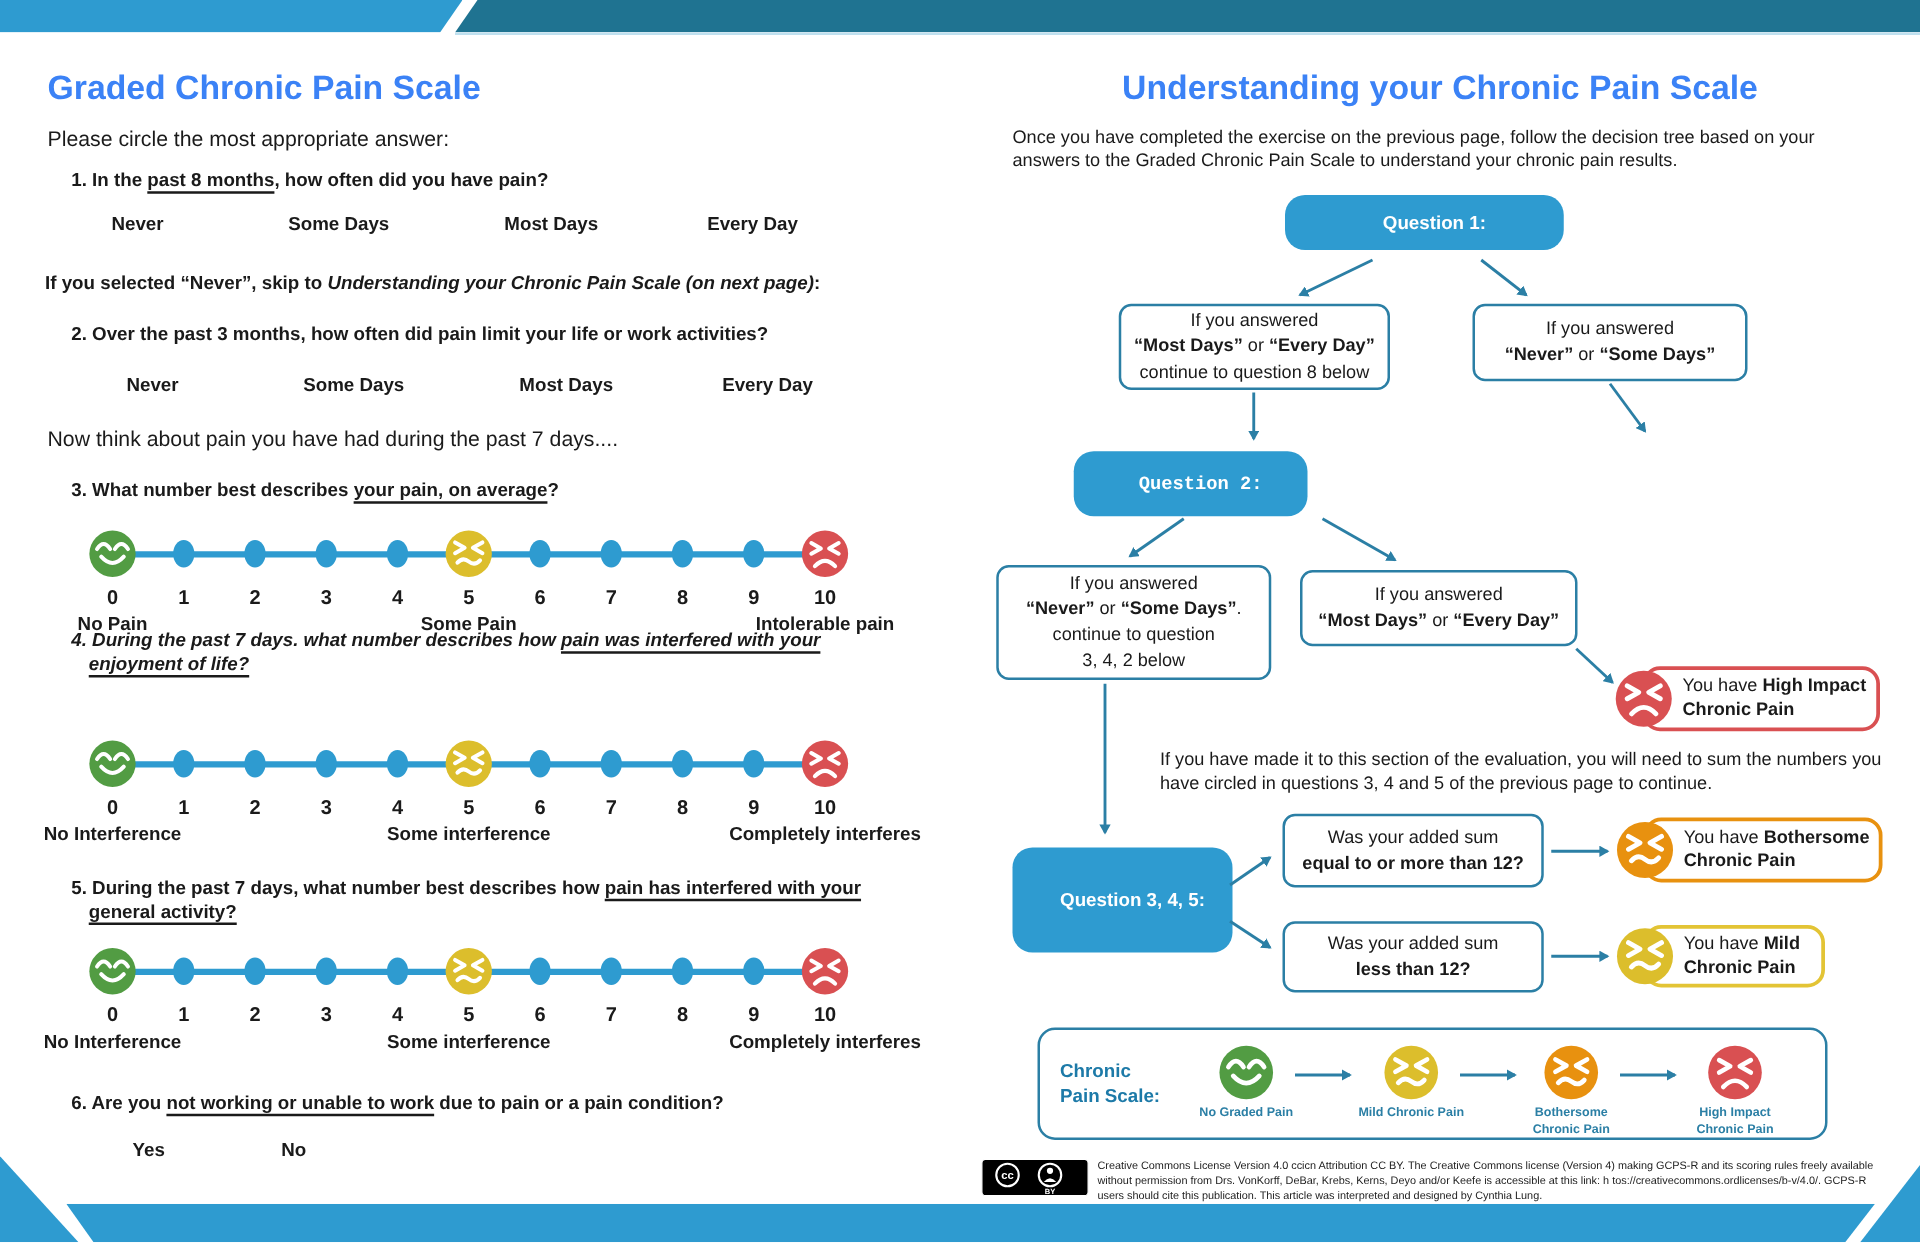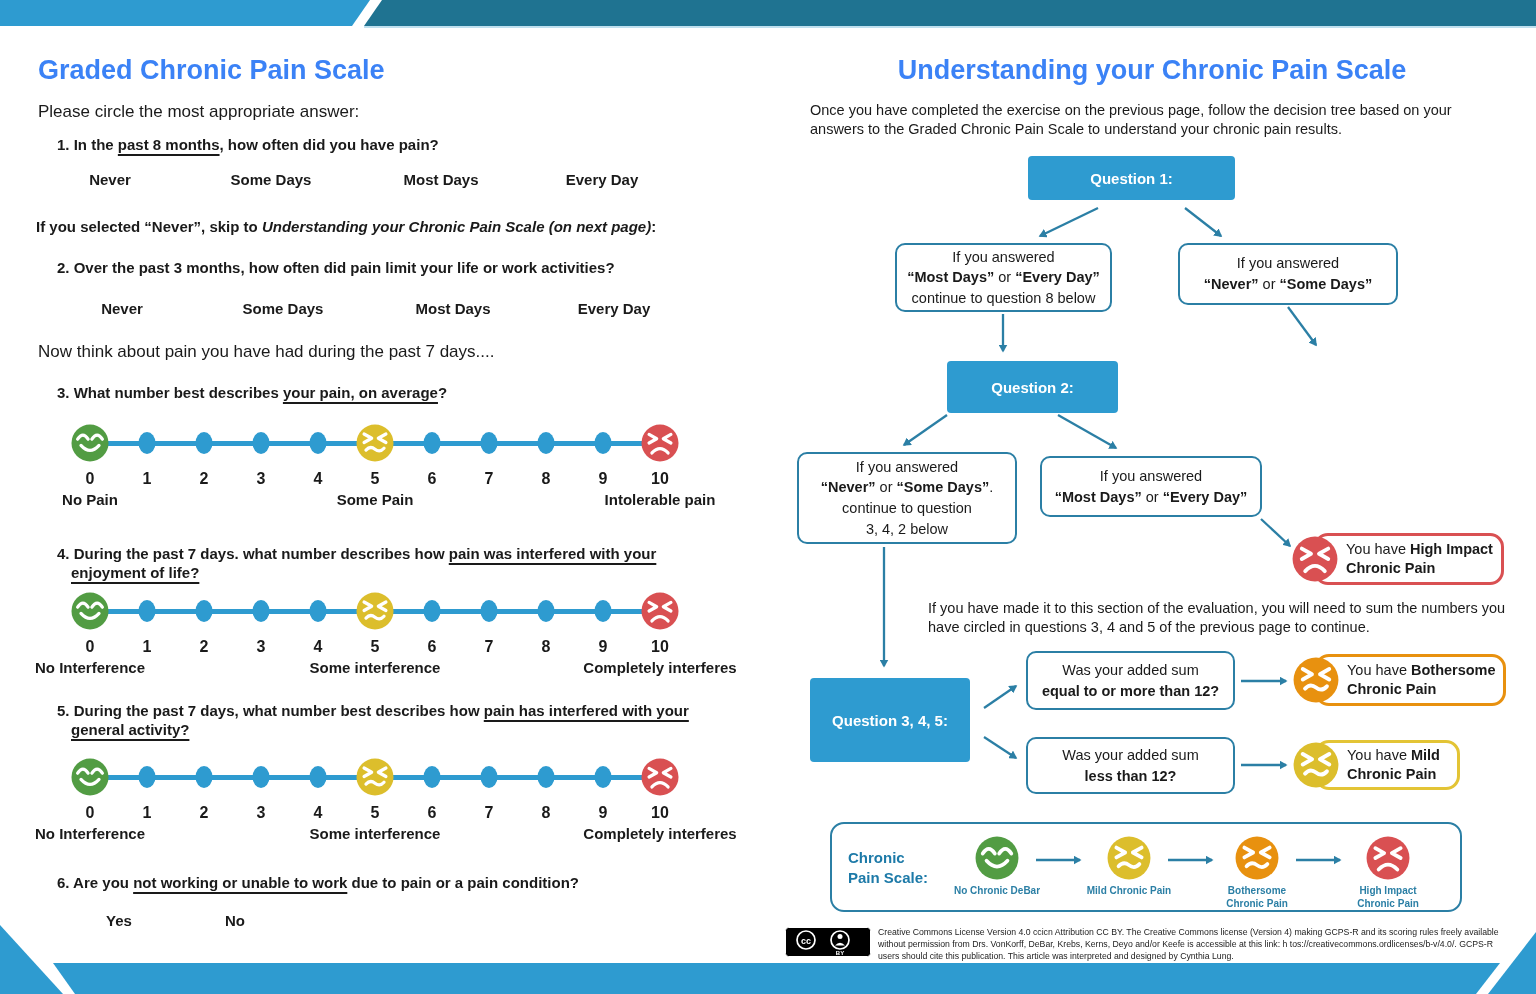--- a/index.html
+++ b/index.html
@@ -35,22 +35,22 @@
   .scale{position:absolute;left:90px;width:570px;height:85px;}
   .scale-line{position:absolute;left:-2px;right:-2px;top:17px;height:5px;background:#2E9BD0;border-radius:3px;}
   .tick{position:absolute;transform:translateX(-50%);cursor:pointer;}
   .tick.dot{width:17px;height:22px;border-radius:50%;background:#2E9BD0;top:8px;}
   .tick.face{width:38px;height:38px;top:0;}
   .tick.face svg{display:block;width:38px;height:38px;}
   .num{position:absolute;top:46px;transform:translateX(-50%);font-weight:bold;font-size:16px;}
   .scale-lbl{position:absolute;top:67px;transform:translateX(-50%);font-weight:bold;font-size:15px;white-space:nowrap;}
 
   
-  .blue-box{position:absolute;background:#2E9BD0;border-radius:4px;color:#fff;font-weight:bold;font-size:15px;
-      display:flex;align-items:center;justify-content:center;text-align:center;}
+  .blue-box{position:absolute;background:#2E9BD0;border-radius:16px;color:#fff;font-weight:bold;font-size:15px;
+      display:flex;align-items:center;justify-content:center;text-align:center;padding-left:16px;}
   .outline-box{position:absolute;border:2.5px solid #2B7FA5;border-radius:10px;background:#fff;
       display:flex;flex-direction:column;align-items:center;justify-content:center;text-align:center;
       font-size:14.5px;line-height:1.42;box-sizing:border-box;padding:4px 6px;}
   .badge{position:absolute;}
   .badge-rect{position:absolute;left:22px;top:0;right:0;bottom:0;border:3px solid;border-radius:14px;background:#fff;box-sizing:border-box;}
   .badge-face{position:absolute;left:0;top:50%;transform:translateY(-50%);width:46px;height:46px;}
   .badge-face svg{display:block;width:46px;height:46px;}
   .badge-text{position:absolute;left:54px;top:50%;transform:translateY(-50%);font-size:14.5px;line-height:1.3;}
   .badge.green .badge-rect{border-color:#529C43;}
   .badge.red .badge-rect{border-color:#D95052;}
@@ -157,21 +157,21 @@
             <path d="M11.5 30.5 Q20 21.5 28.5 30.5"></path>
           </g>
         </svg>
       </div>
       <span class="num" style="left: 100%;">10</span>
       <span class="scale-lbl" style="left: 0%;">No Pain</span>
       <span class="scale-lbl" style="left: 50%;">Some Pain</span>
       <span class="scale-lbl" style="left: 100%;">Intolerable pain</span>
     </div>
 
-  <div class="q wrapq" style="left:57px;top:545px;width:618px;"><span>4. During the past 7 days. what number describes how </span><span class="u">pain was interfered with your enjoyment of life?</span></div>
+  <div class="q wrapq" style="left:57px;top:504px;width:618px;font-style:italic;"><span>4. During the past 7 days. what number describes how </span><span class="u">pain was interfered with your enjoyment of life?</span></div>
 
   <div class="scale" style="top:592px;">
       <div class="scale-line"></div>
       <div class="tick face" style="left: 0%;">
         <svg viewBox="0 0 40 40">
           <circle cx="20" cy="20" r="19.5" fill="#529C43"></circle>
           <g stroke="#fff" stroke-width="3.4" fill="none" stroke-linecap="round" stroke-linejoin="round">
             <path d="M7 16 Q12.5 7.5 18 16"></path>
             <path d="M22 16 Q27.5 7.5 33 16"></path>
             <path d="M10.5 22.5 Q20 33 29.5 22.5"></path>
@@ -286,21 +286,21 @@
       <span class="opt" style="left: 235px;">No</span>
     </div>
 
   <div class="page-title" style="left:768px;top:55px;width:768px;text-align:center;">Understanding your Chronic Pain Scale</div>
 
   <div class="abs" style="left:810px;top:101px;width:652px;font-size:14.5px;line-height:1.32;">Once you have completed the exercise on the previous page, follow the decision tree based on your answers to the Graded Chronic Pain Scale to understand your chronic pain results.</div>
 
   <div class="blue-box" style="left:1028px;top:156px;width:207px;height:44px;">
       <span>Question 1:</span>
     </div>
-  <div class="blue-box" style="left:947px;top:361px;width:171px;height:52px;">
+  <div class="blue-box" style="left:859px;top:361px;width:171px;height:52px;font-family:Liberation Mono, monospace;">
       <span>Question 2:</span>
     </div>
   <div class="blue-box" style="left:810px;top:678px;width:160px;height:84px;">
       <span>Question 3, 4, 5:</span>
     </div>
 
   <div class="outline-box" style="left:895px;top:243px;width:217px;height:69px;">
     <div><span>If you answered</span></div>
     <div><b>“Most Days”</b><span> or </span><b>“Every Day”</b></div>
     <div><span>continue to question 8 below</span></div>
@@ -390,21 +390,21 @@
         <div class="legend-face">
           <svg viewBox="0 0 40 40">
             <circle cx="20" cy="20" r="19.5" fill="#529C43"></circle>
             <g stroke="#fff" stroke-width="3.4" fill="none" stroke-linecap="round" stroke-linejoin="round">
               <path d="M7 16 Q12.5 7.5 18 16"></path>
               <path d="M22 16 Q27.5 7.5 33 16"></path>
               <path d="M10.5 22.5 Q20 33 29.5 22.5"></path>
             </g>
           </svg>
         </div>
-        <div class="legend-lbl">No Chronic DeBar</div>
+        <div class="legend-lbl">No Graded Pain</div>
       </div>
       <div class="legend-item" style="left: 297px;">
         <div class="legend-face">
           <svg viewBox="0 0 40 40">
             <circle cx="20" cy="20" r="19.5" fill="#DCBE2C"></circle>
             <g stroke="#fff" stroke-width="3.4" fill="none" stroke-linecap="round" stroke-linejoin="round">
               <path d="M8.5 10.5 L16.5 15 L8.5 19.5"></path>
               <path d="M31.5 10.5 L23.5 15 L31.5 19.5"></path>
               <path d="M10.5 27.5 Q15 22.5 20 26.5 Q25 30.5 29.5 25.5"></path>
             </g>

